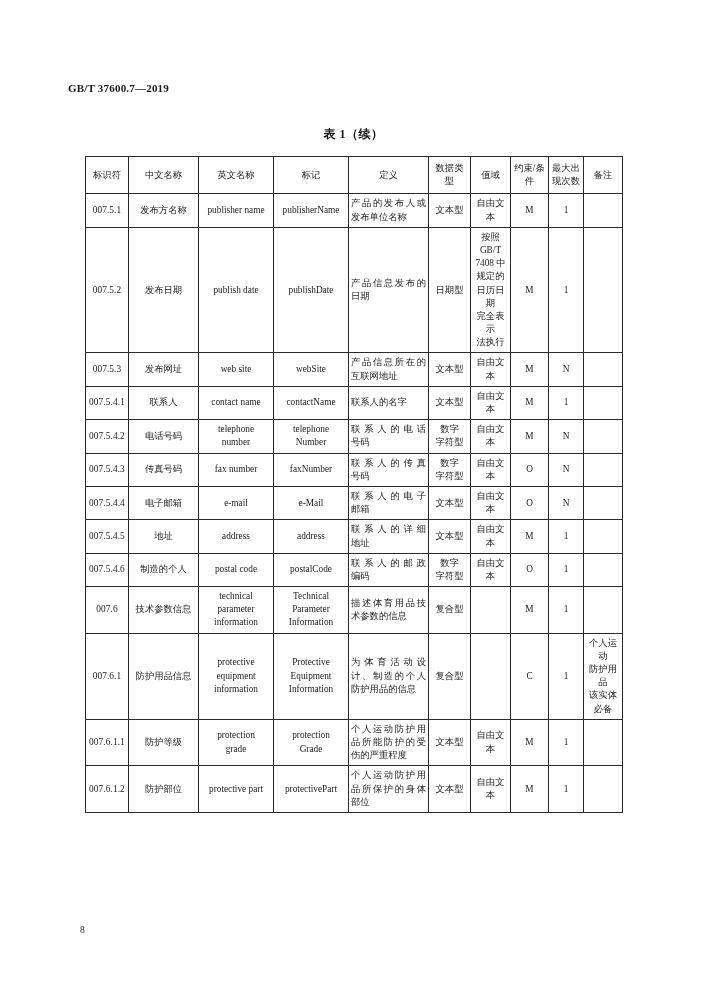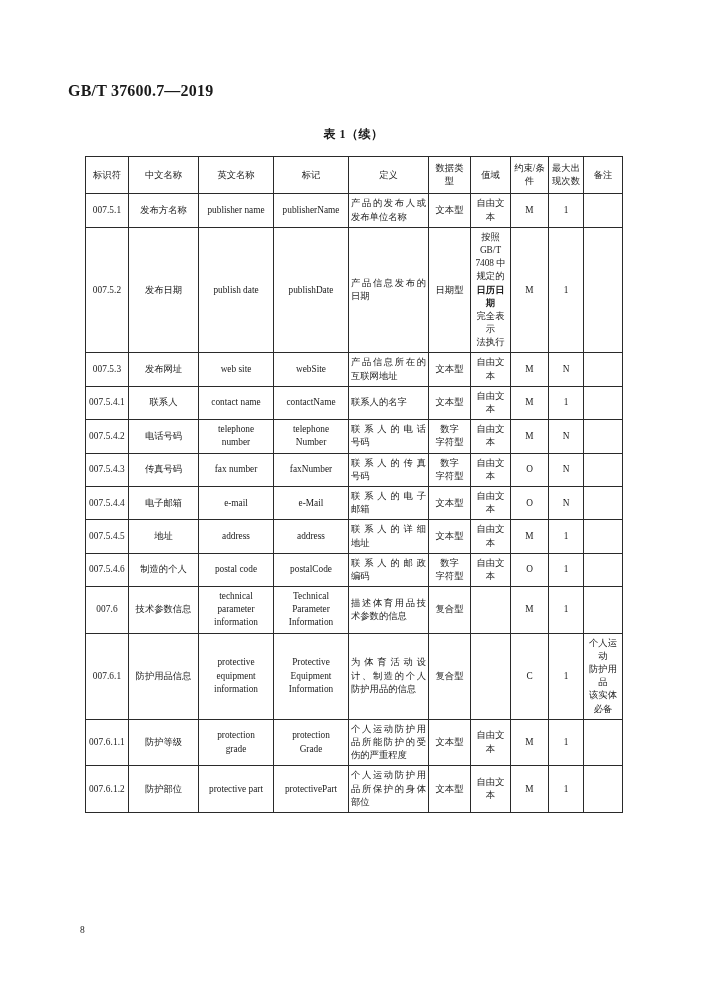--- a/index.html
+++ b/index.html
@@ -19,21 +19,21 @@
   .page {
     position: absolute;
     inset: 0;
   }
 
   
   .running-head {
     position: absolute;
     left: 68px;
     top: 82px;
-    font-size: 16px;
+    font-size: 11px;
     font-weight: bold;
     letter-spacing: 0.2px;
     white-space: nowrap;
   }
 
   
   .table-caption {
     position: absolute;
     left: 0;
     right: 0;
@@ -186,21 +186,21 @@
             <td class="def">
               <span class="jline">产品信息发布的</span>
               <span class="lastline">日期</span>
             </td>
             <td class="dtype-cell">日期型</td>
             <td class="range-cell">
               <span style="display: block; font-family: Liberation Serif, serif;">按照</span>
               <span style="display: block;">GB/T</span>
               <span style="display: block;">7408 中</span>
               <span style="display: block;">规定的</span>
-              <span style="display: block; font-weight: bold;">日历日期</span>
+              <span style="display: block;">日历日期</span>
               <span style="display: block;">完全表示</span>
               <span style="display: block;">法执行</span>
             </td>
             <td class="">M</td>
             <td class="">1</td>
             <td class="note-cell"></td>
           </tr>
           <tr>
             <td class="id-cell nowrapcell">007.5.3</td>
             <td class="cn-cell">发布网址</td>

